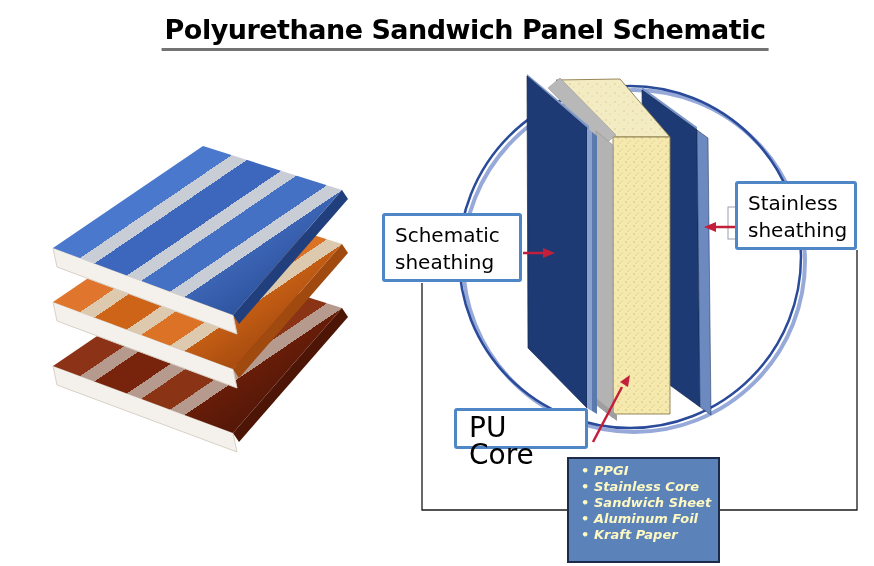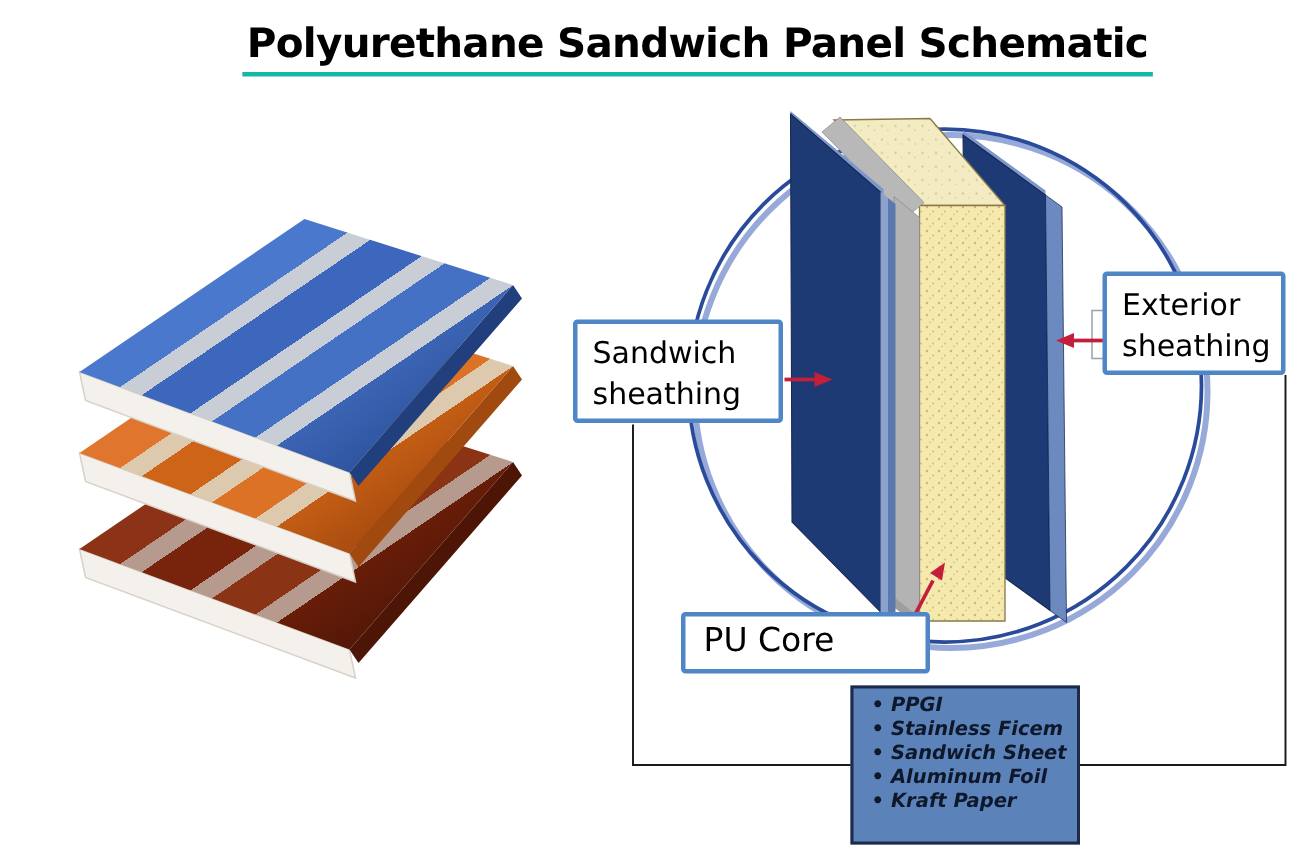--- a/index.html
+++ b/index.html
@@ -4,37 +4,37 @@
 <style>
   html,body{margin:0;padding:0;background:#fff;}
   #stage{
     position:relative;width:874px;height:566px;background:#ffffff;overflow:hidden;
     font-family:"DejaVu Sans","Liberation Sans",sans-serif;color:#000;
   }
   #art{position:absolute;left:0;top:0;}
   .title{
     position:absolute;top:13px;left:50%;transform:translateX(calc(-50% + 28px));
     font-size:27px;font-weight:700;letter-spacing:-0.5px;white-space:nowrap;
-    border-bottom:3px solid #14b8a6;padding:0 3px 2px 3px;line-height:33px;
+    border-bottom:3px solid #737373;padding:0 3px 2px 3px;line-height:33px;
   }
   .callout{
     position:absolute;background:#fff;border:3px solid #4f86c6;border-radius:3px;
     box-sizing:border-box;font-size:20px;line-height:27px;padding:6px 8px 4px 10px;
   }
   .co-ext{left:382px;top:213px;width:140px;height:69px;}
   .co-int{left:735px;top:181px;width:122px;height:69px;}
-  .co-core{left:454px;top:408px;width:166px;height:41px;font-size:22px;line-height:27px;padding:3px 8px 4px 12px;}
+  .co-core{left:454px;top:408px;width:134px;height:41px;font-size:28px;line-height:27px;padding:3px 8px 4px 12px;}
   .matbox{
     position:absolute;left:567px;top:457px;width:153px;height:106px;box-sizing:border-box;
     background:#5b83ba;border:2px solid #1c2b4a;
   }
   .matbox ul{margin:4px 0 0 0;padding:0 0 0 12px;list-style:none;}
   .matbox li{
     position:relative;padding-left:13px;font-size:13px;font-style:italic;font-weight:700;
-    line-height:16px;color:#0f172a;white-space:nowrap;
+    line-height:16px;color:#fef9c3;white-space:nowrap;
   }
   .matbox li::before{content:"\2022";position:absolute;left:0;top:0;}
 </style>
 </head>
 <body>
 
 <div id="stage">
 
   <svg id="art" width="874" height="566" viewBox="0 0 874 566">
     <defs>
@@ -159,35 +159,35 @@
         <polygon points="716,222 704,227 716,232" stroke="none"></polygon>
         <line x1="593" y1="442" x2="622" y2="387" stroke-width="2.5"></line>
         <polygon points="628,387 620,382 630,375" stroke="none"></polygon>
       </g>
     </g>
   </svg>
 
   <div class="title">Polyurethane Sandwich Panel Schematic</div>
 
   <div class="callout co-ext">
-    <span>Sandwich sheathing</span>
+    <span>Schematic sheathing</span>
   </div>
 
   <div class="callout co-int">
-    <span>Exterior sheathing</span>
+    <span>Stainless sheathing</span>
   </div>
 
   <div class="callout co-core">
     <span>PU Core</span>
   </div>
 
   <div class="matbox">
     <ul>
 
     <li>PPGI</li>
-        <li>Stainless Ficem</li>
+        <li>Stainless Core</li>
         <li>Sandwich Sheet</li>
         <li>Aluminum Foil</li>
         <li>Kraft Paper</li>
       </ul>
   </div>
 
 </div>
 
 </body></html>

